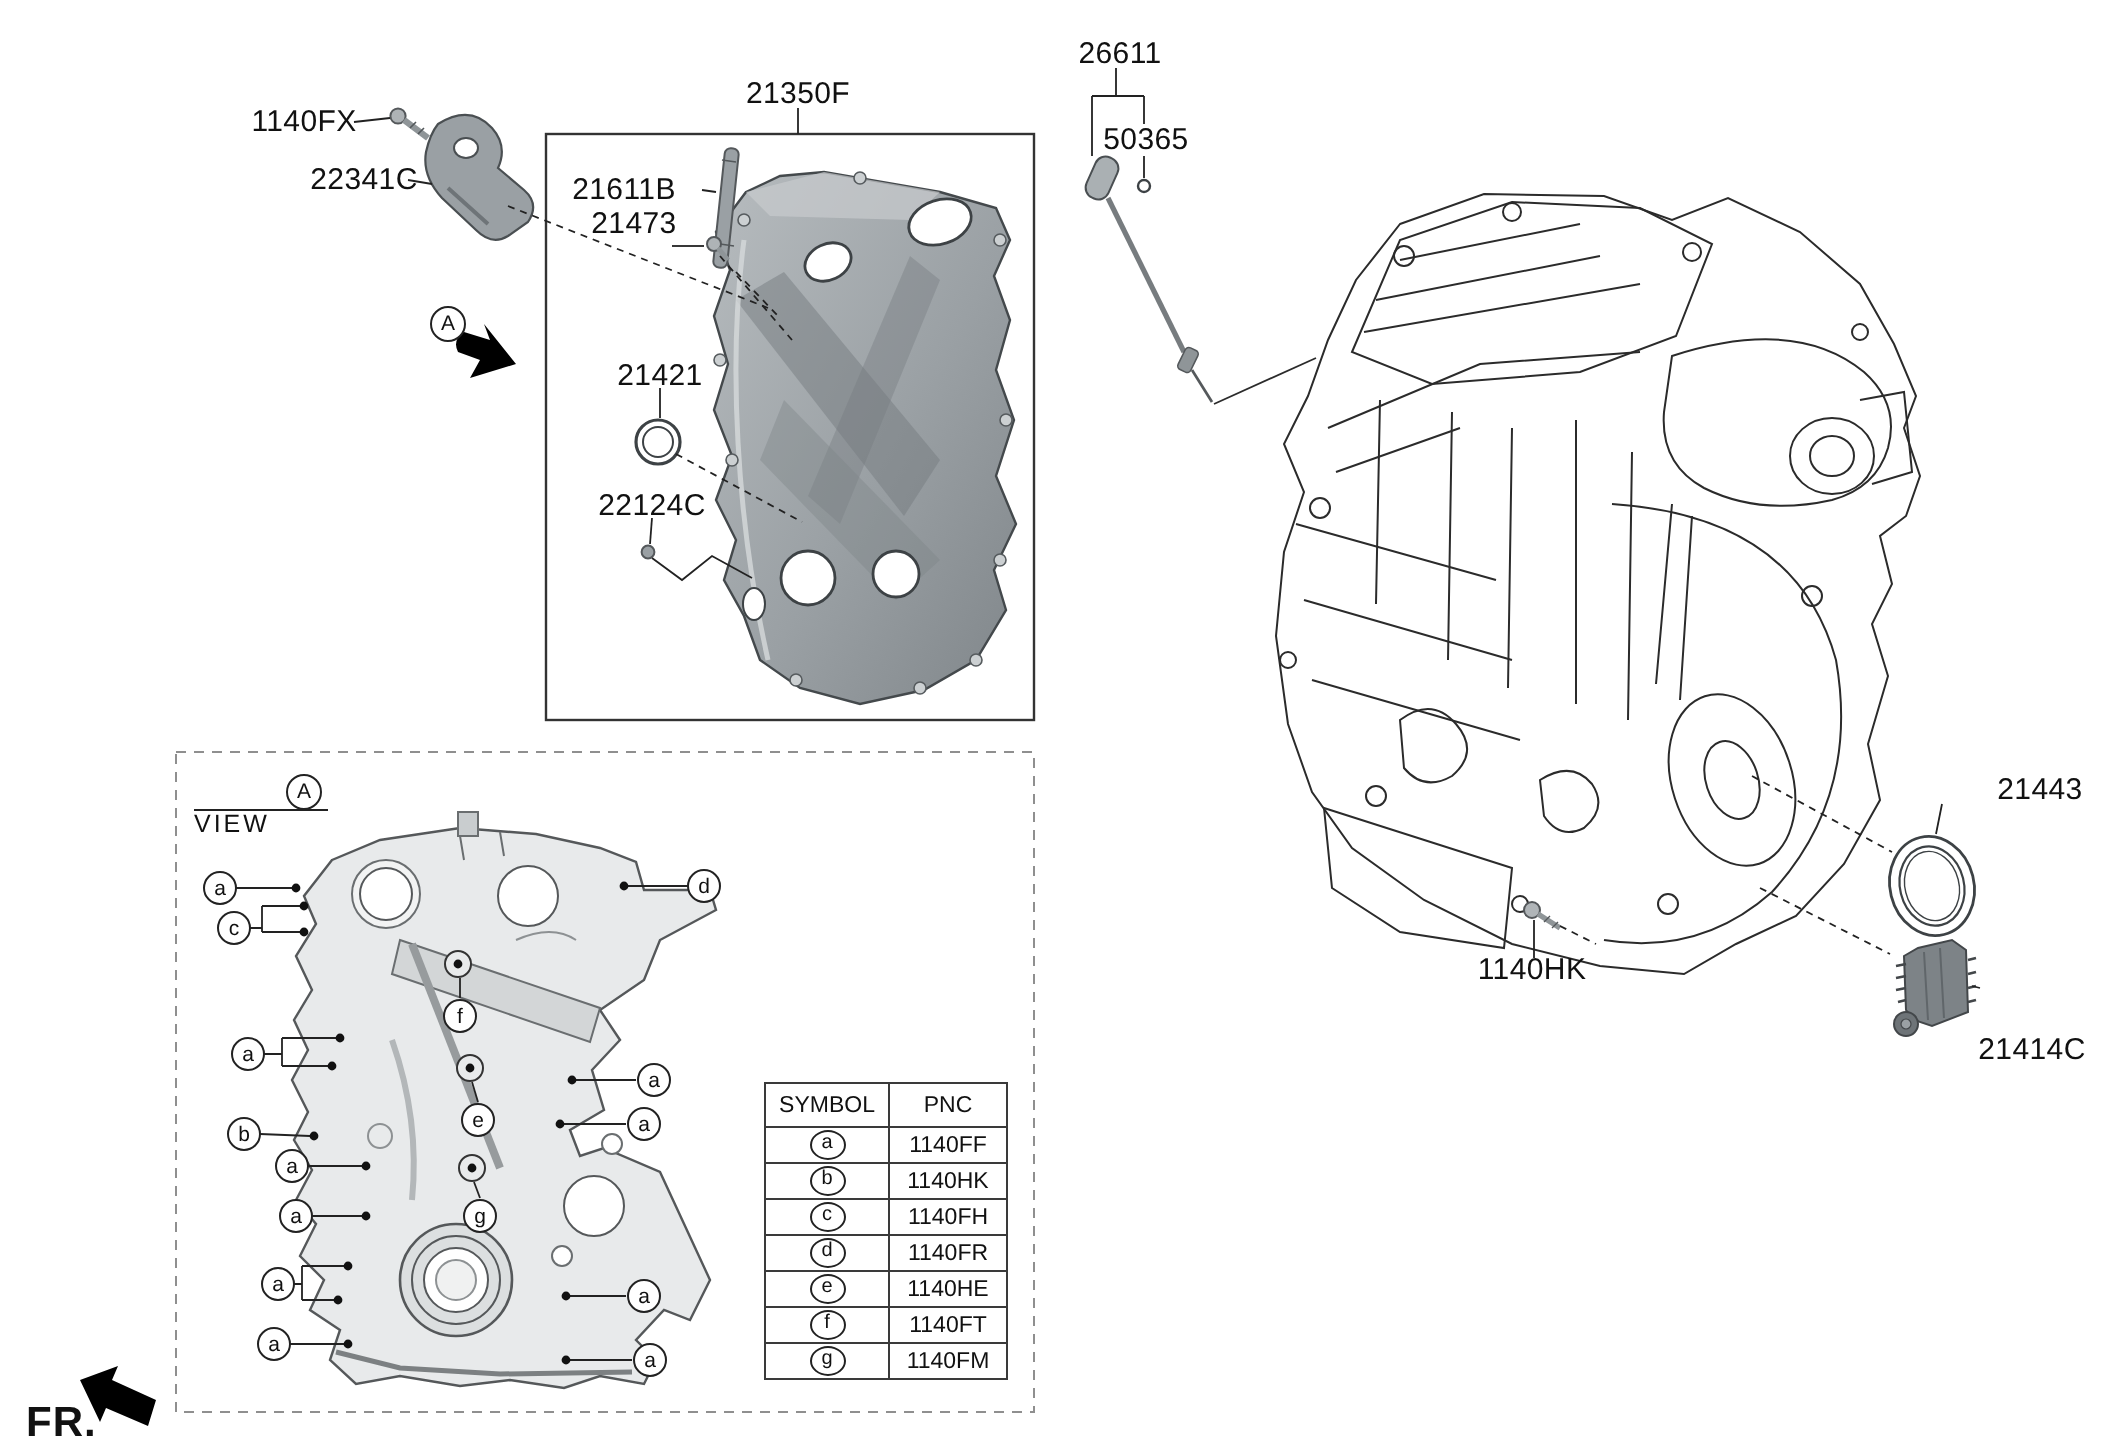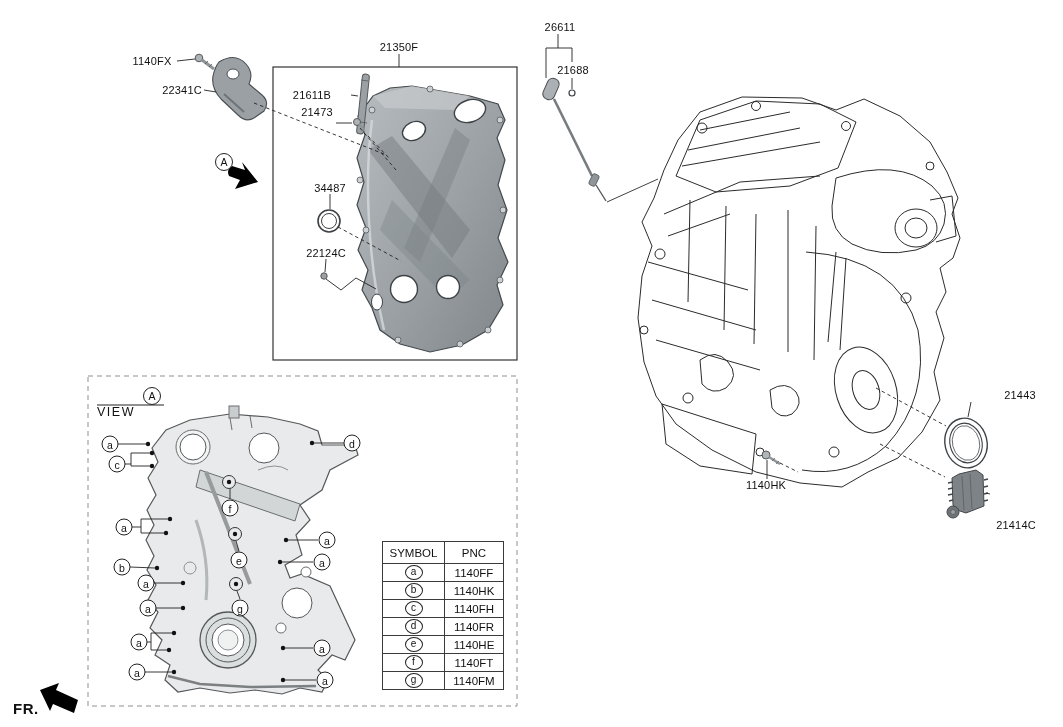--- a/index.html
+++ b/index.html
@@ -3,37 +3,37 @@
 <meta charset="utf-8">
 <style>
   html,body{margin:0;padding:0;background:#fff;}
   .canvas{
     position:relative;width:1063px;height:727px;background:#fff;overflow:hidden;
     font-family:"Liberation Sans", sans-serif;color:#111;
   }
   svg.art{position:absolute;left:0;top:0;}
   .plabel{
     position:absolute;transform:translate(-50%,-50%);
-    font-size:11px;letter-spacing:.2px;white-space:nowrap;color:#111;
+    font-size:15px;letter-spacing:.2px;white-space:nowrap;color:#111;
   }
   .view-title{
     position:absolute;left:97px;top:389px;font-size:12.5px;letter-spacing:1.5px;color:#111;margin-top:16px;
   }
   .marker-circle{
     position:absolute;width:18px;height:18px;border:1.2px solid #222;border-radius:50%;
     transform:translate(-50%,-50%);display:flex;align-items:center;justify-content:center;
     font-size:10.5px;background:#fff;box-sizing:border-box;
   }
   .callout{
     position:absolute;width:17px;height:17px;border:1.1px solid #222;border-radius:50%;
     transform:translate(-50%,-50%);display:flex;align-items:center;justify-content:center;
     font-size:10.5px;background:#fff;box-sizing:border-box;z-index:3;
   }
   .fr-label{
-    position:absolute;left:13px;top:700px;font-size:15px;font-weight:700;letter-spacing:.5px;
+    position:absolute;left:13px;top:700px;font-size:21px;font-weight:700;letter-spacing:.5px;
   }
   table.symbol-table{
     position:absolute;left:382px;top:541px;width:121px;border-collapse:collapse;
     background:#fff;z-index:4;table-layout:fixed;
   }
   table.symbol-table th, table.symbol-table td{
     border:1px solid #3a3a3a;font-size:11.5px;font-weight:400;text-align:center;
     padding:0;height:17px;overflow:hidden;
   }
   table.symbol-table th{height:21px;}
@@ -273,24 +273,24 @@
     <g>
       <path d="M40,690 L59,683 L56,690 L78,700 L74,713 L53,704 L50,711 Z" fill="#000"></path>
     </g>
   </svg>
 
   <div class="plabel" style="left:152px;top:61px">1140FX</div>
   <div class="plabel" style="left:182px;top:90px">22341C</div>
   <div class="plabel" style="left:399px;top:47px">21350F</div>
   <div class="plabel" style="left:312px;top:95px">21611B</div>
   <div class="plabel" style="left:317px;top:112px">21473</div>
-  <div class="plabel" style="left:330px;top:188px">34487</div>
+  <div class="plabel" style="left:330px;top:188px">21421</div>
   <div class="plabel" style="left:326px;top:253px">22124C</div>
   <div class="plabel" style="left:560px;top:27px">26611</div>
-  <div class="plabel" style="left:573px;top:70px">21688</div>
+  <div class="plabel" style="left:573px;top:70px">50365</div>
   <div class="plabel" style="left:1020px;top:395px">21443</div>
   <div class="plabel" style="left:766px;top:485px">1140HK</div>
   <div class="plabel" style="left:1016px;top:525px">21414C</div>
 
   <div class="view-title">VIEW</div>
   <div class="marker-circle" style="left:152px;top:396px">A</div>
 
   <div class="marker-circle" style="left:224px;top:162px">A</div>
 
   <div class="fr-label">FR.</div>

